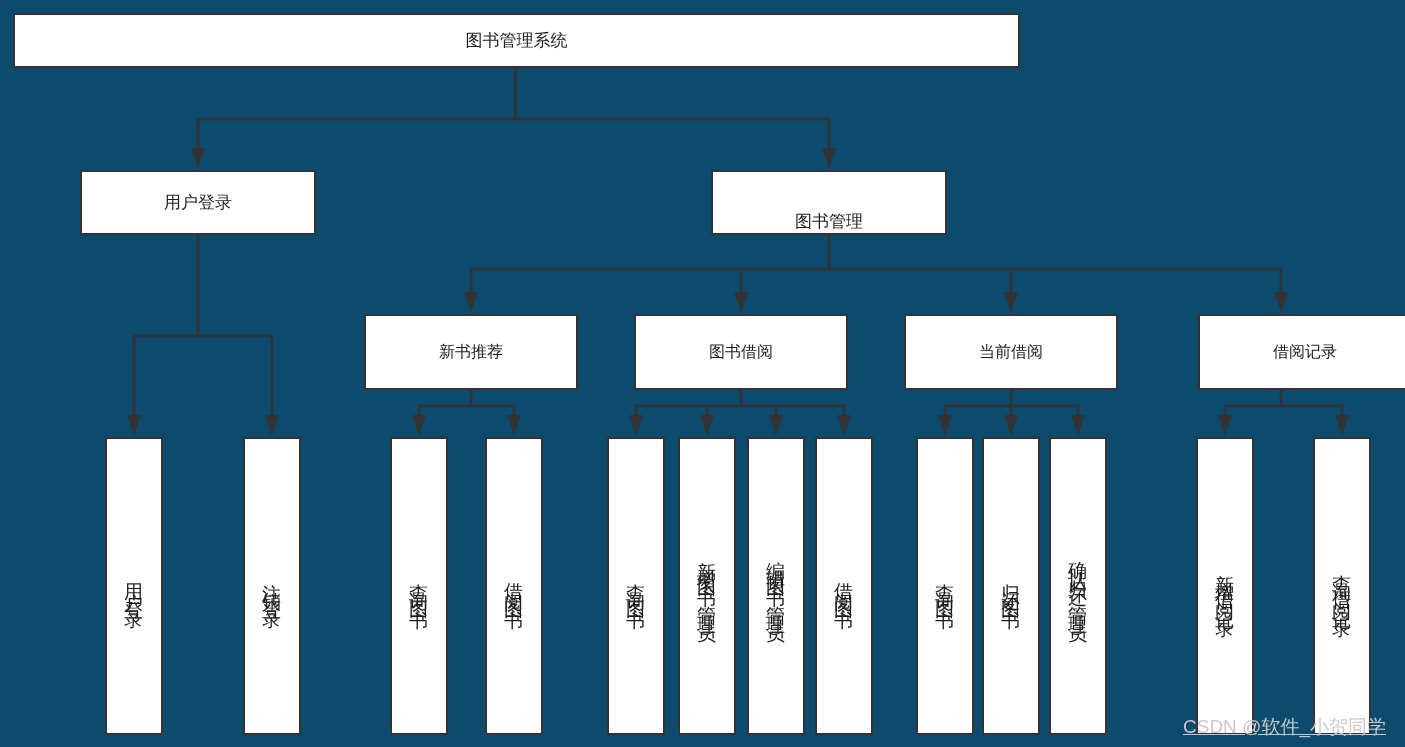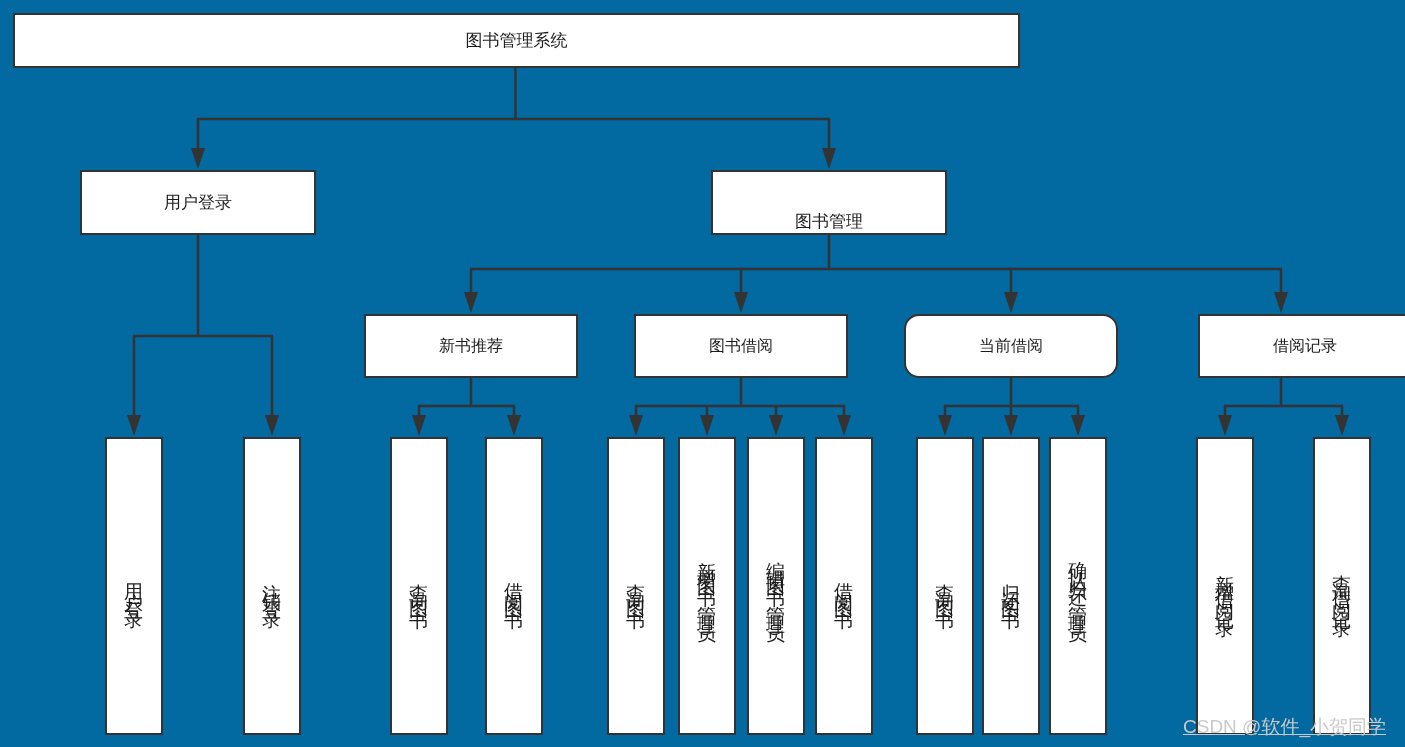--- a/index.html
+++ b/index.html
@@ -3,35 +3,35 @@
 <meta charset="utf-8">
 <style>
   :root{
     --line:#333333;
     --text:#1c1c1c;
     --box-bg:#ffffff;
     --watermark:#c9c9c9;
   }
   html,body{margin:0;padding:0;background:#ffffff;}
   .canvas{
-    position:relative;width:1405px;height:747px;background:#0369a1;
+    position:relative;width:1405px;height:747px;background:#0c4a6e;
     font-family:"Liberation Sans",sans-serif;overflow:hidden;
   }
   svg.connectors{position:absolute;left:0;top:0;z-index:1;}
   svg.connectors path{stroke:var(--line);stroke-width:2.5;fill:none;}
   svg.connectors polygon{fill:var(--line);stroke:none;}
   .box{
     position:absolute;background:var(--box-bg);
     border:2px solid var(--line);box-sizing:border-box;
     display:flex;align-items:center;justify-content:center;
     color:var(--text);z-index:2;
   }
   .root{left:13px;top:13px;width:1007px;height:55px;font-size:17px;}
   .l2{top:170px;width:236px;height:65px;font-size:17px;}
-  .l3{top:314px;width:214px;height:64px;font-size:16px;}
+  .l3{top:314px;width:214px;height:76px;font-size:16px;}
   .leaf{top:437px;width:58px;height:298px;}
   .leaf .vtext{
     writing-mode:vertical-rl;text-orientation:mixed;
     font-size:19px;letter-spacing:9px;line-height:1;
   }
   .watermark{
     position:absolute;left:1183px;top:714px;z-index:3;
     font-size:19px;color:var(--watermark);white-space:nowrap;text-decoration:underline;
   }
 </style>
@@ -86,21 +86,21 @@
   <div class="box l2" style="left:711px;align-items:flex-end;">
     <span>图书管理</span>
   </div>
 
   <div class="box l3" style="left:364px;">
     <span>新书推荐</span>
   </div>
   <div class="box l3" style="left:634px;font-family:Liberation Serif, serif;">
     <span>图书借阅</span>
   </div>
-  <div class="box l3" style="left:904px;border-radius:15px;">
+  <div class="box l3" style="left:904px;">
     <span>当前借阅</span>
   </div>
   <div class="box l3" style="left:1174px;margin-left:24px;">
     <span>借阅记录</span>
   </div>
 
   <div class="box leaf" style="left:105px;">
     <span class="vtext">用户登录</span>
   </div>
   <div class="box leaf" style="left:243px;">

